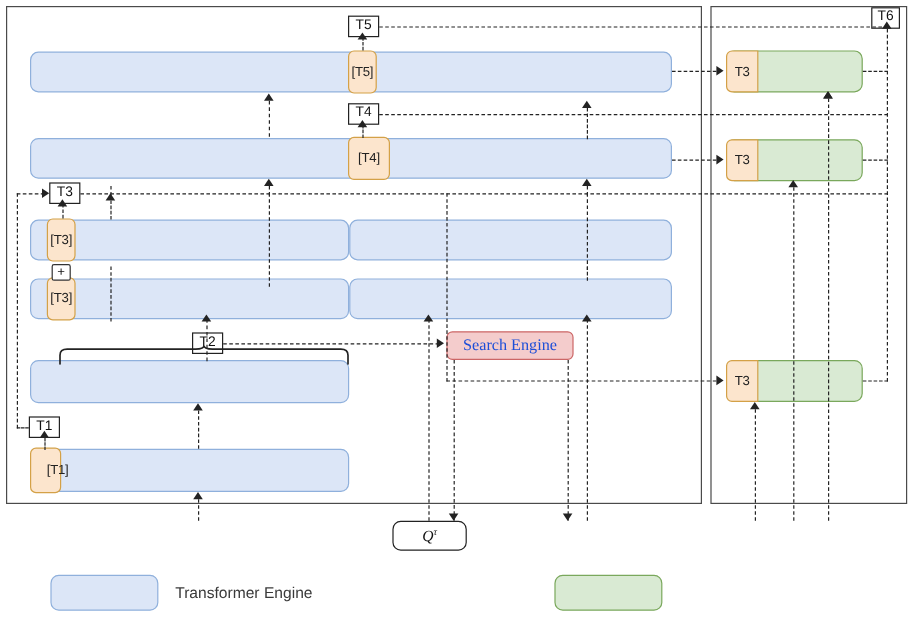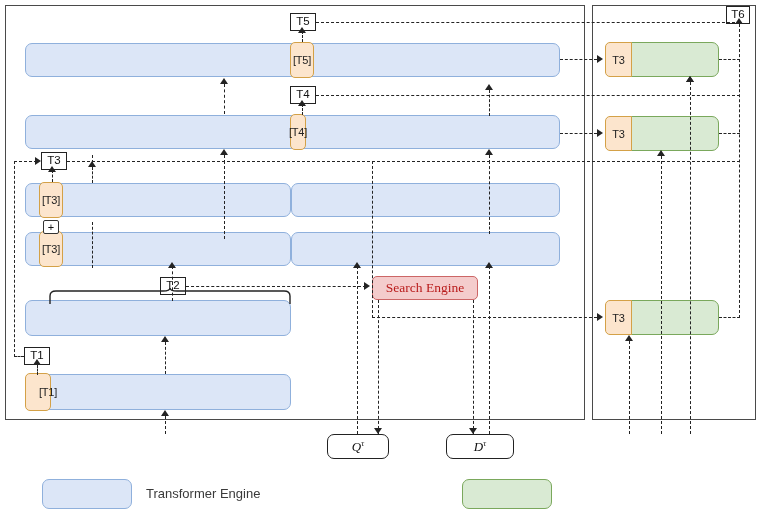--- a/index.html
+++ b/index.html
@@ -51,21 +51,21 @@
     display:flex;align-items:center;justify-content:center;
     font-family:"Liberation Serif", serif;font-size:13px;color:#111;
   }
   .cap i{font-style:italic;}
   .cap sup{font-size:8px;vertical-align:super;font-style:italic;}
 
   .search{
     position:absolute;background:#f4cccc;border:1.4px solid #cc6666;
     border-radius:5px;box-sizing:border-box;
     display:flex;align-items:center;justify-content:center;
-    font-family:"Liberation Serif", serif;font-size:13.5px;color:#b91c1c;
+    font-family:"Liberation Serif", serif;font-size:13.5px;color:#1d4ed8;
   }
 
   
   .vline{position:absolute;width:0;border-left:1.5px dashed #232323;}
   .hline{position:absolute;height:0;border-top:1.5px dashed #232323;}
 
   .arrow{position:absolute;width:0;height:0;}
   .arrow.up{border-left:4px solid transparent;border-right:4px solid transparent;border-bottom:6px solid #232323;}
   .arrow.down{border-left:4px solid transparent;border-right:4px solid transparent;border-top:6px solid #232323;}
   .arrow.right{border-top:4px solid transparent;border-bottom:4px solid transparent;border-left:6px solid #232323;}
@@ -94,21 +94,21 @@
   <div class="enc" style="left:291px;top:183px;width:269px;height:34px;"></div>
 
   <div class="enc" style="left:25px;top:232px;width:266px;height:34px;"></div>
   <div class="enc" style="left:291px;top:232px;width:269px;height:34px;"></div>
 
   <div class="enc" style="left:25px;top:300px;width:266px;height:36px;"></div>
 
   <div class="enc" style="left:25px;top:374px;width:266px;height:36px;"></div>
 
   <div class="tok" style="left:290px;top:42px;width:24px;height:36px;">[T5]</div>
-  <div class="tok" style="left:290px;top:114px;width:16px;height:36px;">[T4]</div>
+  <div class="tok" style="left:290px;top:114px;width:35px;height:36px;">[T4]</div>
   <div class="tok" style="left:39px;top:182px;width:24px;height:36px;">[T3]</div>
   <div class="tok" style="left:39px;top:231px;width:24px;height:36px;">[T3]</div>
   <div class="tok" style="left:25px;top:373px;width:26px;height:38px;padding-left:20px;">[T1]</div>
 
   <div class="plus" style="left:43px;top:220px;width:16px;height:14px;">+</div>
 
   <div class="tlab" style="left:290px;top:13px;width:26px;height:18px;">T5</div>
   <div class="tlab" style="left:290px;top:86px;width:26px;height:18px;">T4</div>
   <div class="tlab" style="left:41px;top:152px;width:26px;height:18px;">T3</div>
   <div class="tlab" style="left:160px;top:277px;width:26px;height:18px;">T2</div>
@@ -125,23 +125,20 @@
 
   <div class="tlab" style="left:726px;top:6px;width:24px;height:18px;">T6</div>
 
   <div class="search" style="left:372px;top:276px;width:106px;height:24px;">Search Engine</div>
 
 
   <div class="cap" style="left:327px;top:434px;width:62px;height:25px;">
     <span><i>Q<sup>τ</sup></i></span>
   </div>
 
-  <div class="cap" style="left:446px;top:434px;width:68px;height:25px;">
-    <span><i>D<sup>τ</sup></i></span>
-  </div>
 
 
   <div class="vline" style="left:165px;top:416px;height:18px;"></div>
   <div class="arrow up" style="left:161px;top:410px;"></div>
 
   <div class="vline" style="left:37px;top:365px;height:10px;"></div>
   <div class="arrow up" style="left:33px;top:359px;"></div>
 
   <div class="vline" style="left:165px;top:342px;height:32px;"></div>
   <div class="arrow up" style="left:161px;top:336px;"></div>

